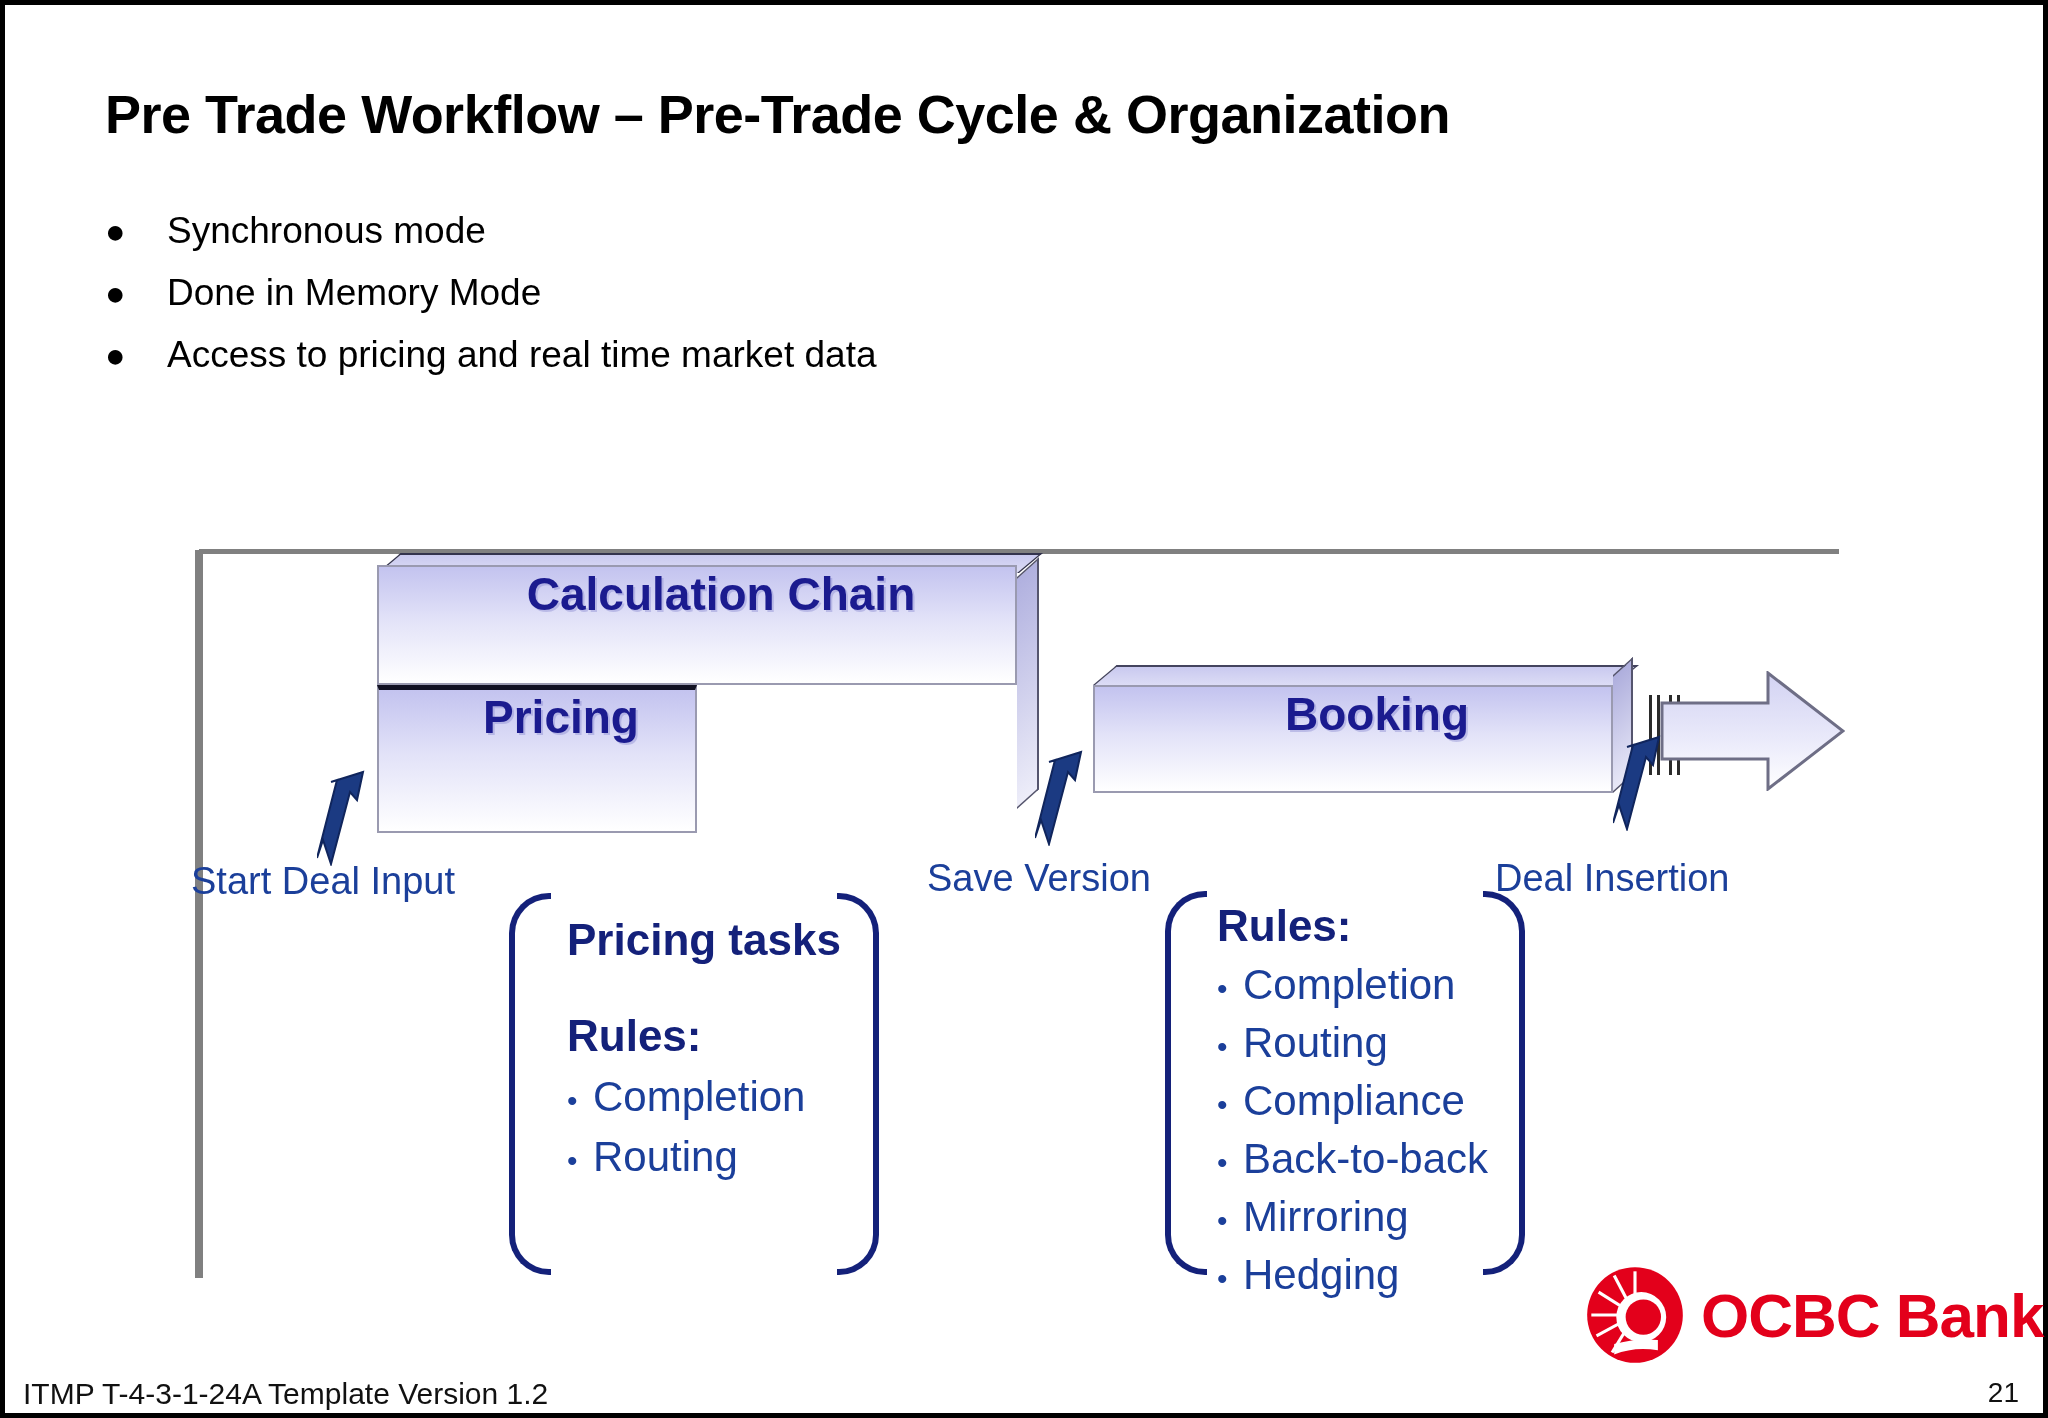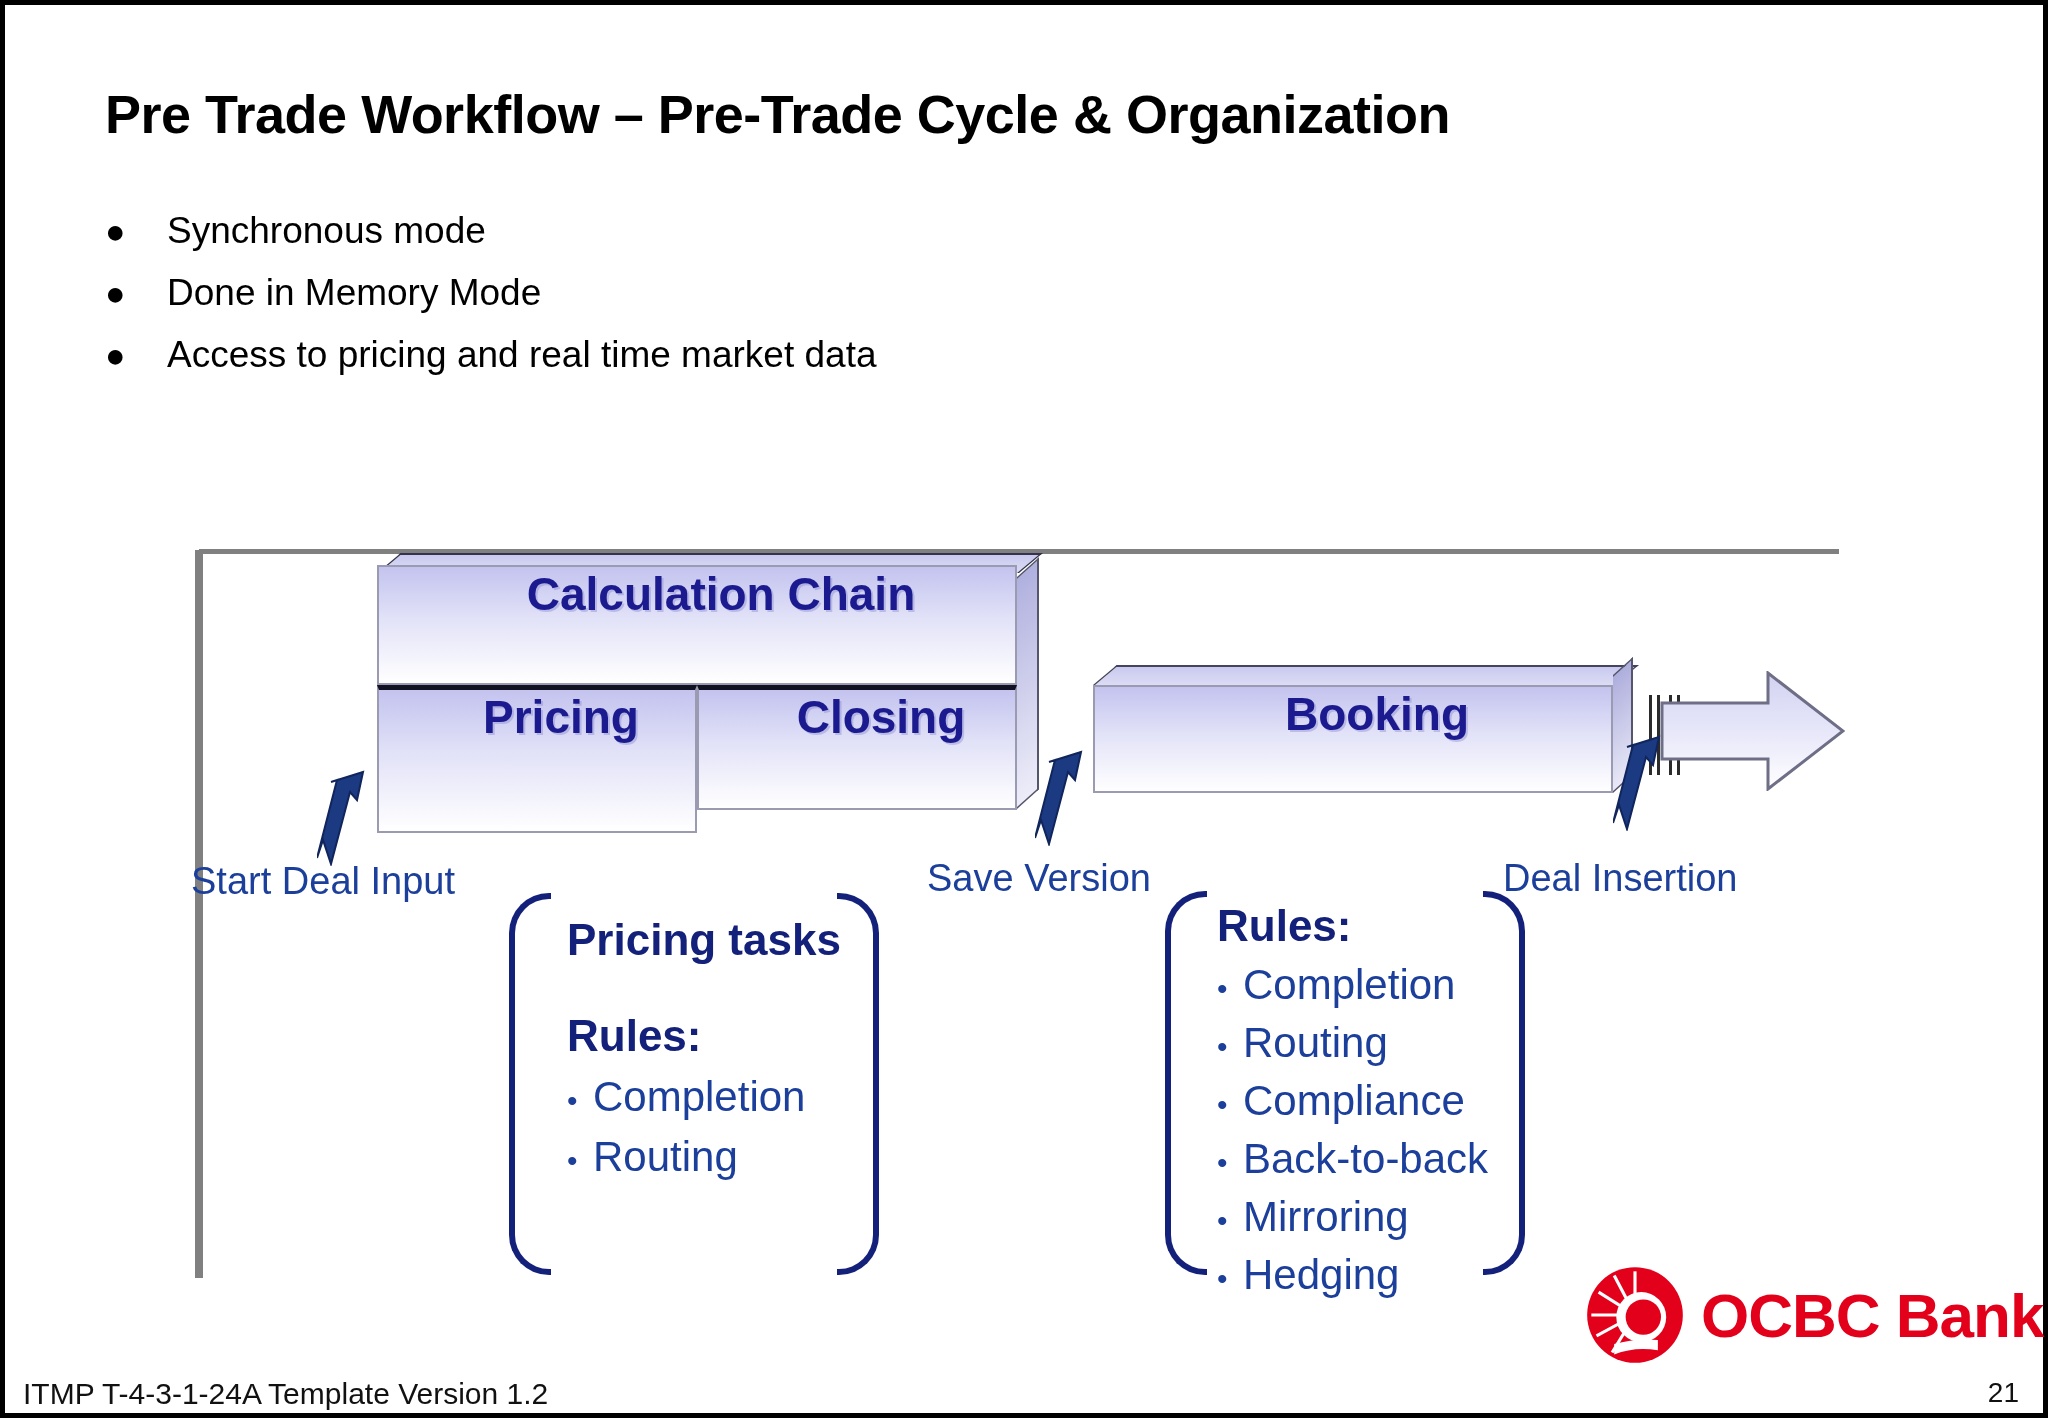--- a/index.html
+++ b/index.html
@@ -178,21 +178,21 @@
 
   
   .dlabel {
     position: absolute;
     font-size: 38px;
     color: #1b3f9a;
     white-space: nowrap;
   }
   #lbl-start { left: 186px; top: 855px; }
   #lbl-save  { left: 922px; top: 852px; }
-  #lbl-deal  { left: 1490px; top: 852px; margin-left: 8px; }
+  #lbl-deal  { left: 1490px; top: 852px; }
 
   
   .bracket-group { position: absolute; }
   .bracket {
     position: absolute;
     top: 0;
     width: 42px;
     height: 100%;
     border: 6px solid #14217a;
   }
@@ -308,23 +308,20 @@
   <div class="frame-hline"></div>
   <div class="frame-vline"></div>
 
   <div id="calc-top"></div>
   <div id="calc-side"></div>
   <div class="flat-face" id="calc-chain">
     <span class="blk-label">Calculation Chain</span>
   </div>
   <div class="flat-face topthick" id="cell-pricing">
     <span class="blk-label">Pricing</span>
-  </div>
-  <div class="flat-face topthick" id="cell-closing">
-    <span class="blk-label">Closing</span>
   </div>
 
   <div id="booking-top"></div>
   <div id="booking-side"></div>
   <div class="flat-face" id="booking-face">
     <span class="blk-label">Booking</span>
   </div>
 
   <div class="arrow-bars">
     <i></i>

